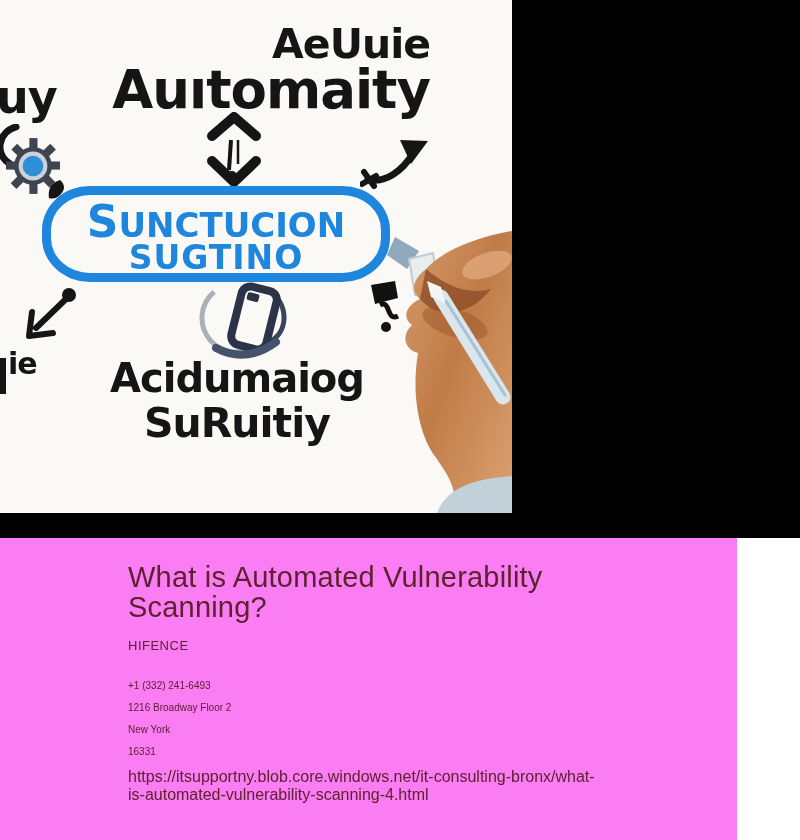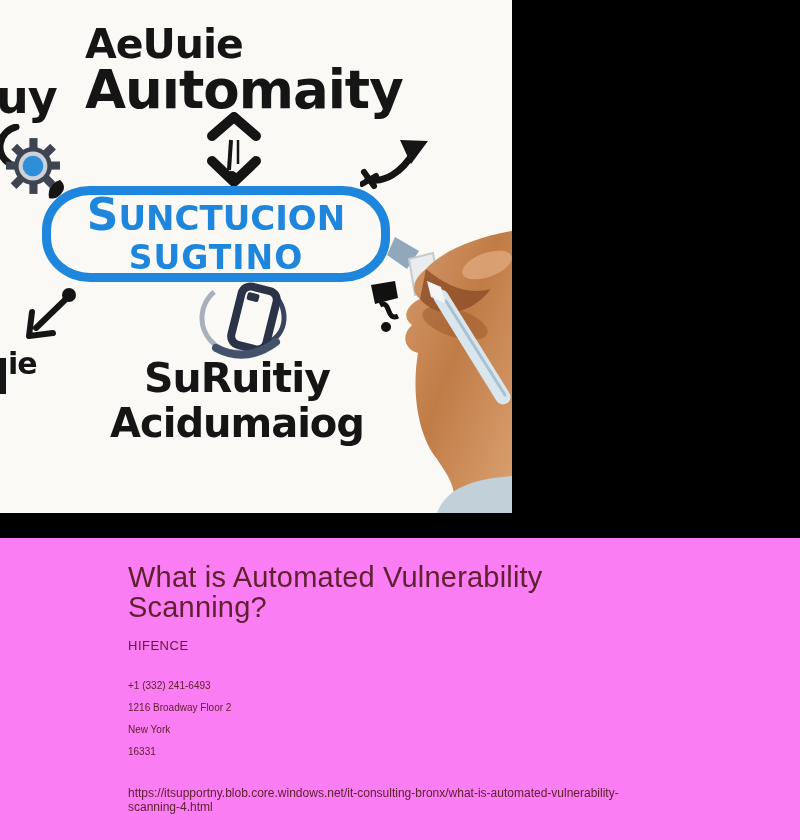--- a/index.html
+++ b/index.html
@@ -17,56 +17,56 @@
     background:var(--board-bg);overflow:hidden;
     font-family:"DejaVu Sans",sans-serif;color:var(--marker-black);}
   .wb-abs{position:absolute;}
   .marker{font-weight:bold;color:var(--marker-black);letter-spacing:-1px;}
 
   .uy-word{left:-4px;top:70px;font-size:46px;}
   .hook-arc{left:-8px;top:124px;}
   .gear{left:6px;top:138px;}
   .teardrop{left:46px;top:178px;}
 
-  .board-title{left:85px;top:22px;width:345px;text-align:left;}
+  .board-title{left:85px;top:22px;width:345px;text-align:right;}
   .board-title .l1{font-size:41px;line-height:45px;}
   .board-title .l2{font-size:53px;line-height:46px;}
 
   .updown{left:203px;top:112px;}
   .curved{left:360px;top:132px;}
 
   .oval{left:42px;top:186px;width:348px;height:96px;
     border:9px solid var(--oval-blue);border-radius:48px/44px;
-    display:flex;flex-direction:column;align-items:center;justify-content:space-between;
+    display:flex;flex-direction:column;align-items:center;justify-content:flex-end;
     padding-top:2px;}
   .oval-l1{font-size:34px;line-height:36px;font-weight:bold;color:var(--oval-blue);
     letter-spacing:0px;}
   .oval-l1::first-letter{font-size:44px;}
   .oval-l2{font-size:33px;line-height:30px;font-weight:bold;color:var(--oval-blue);
     letter-spacing:1px;}
 
   .dl-arrow{left:20px;top:286px;}
   .cut-bar{left:-2px;top:358px;width:8px;height:36px;background:var(--marker-black);}
   .ie-word{left:8px;top:346px;font-size:30px;}
 
   .device{left:188px;top:278px;}
   .board-bottom{left:62px;top:356px;width:350px;text-align:center;}
   .board-bottom .l1{font-size:41px;line-height:45px;}
   .board-bottom .l2{font-size:40px;line-height:45px;}
 
   .hand{left:367px;top:225px;}
 
   
-  .info{position:relative;width:800px;height:302px;background:var(--pink-bg);
+  .info{position:relative;width:737px;height:302px;background:var(--pink-bg);
     color:var(--info-text);padding:24px 140px 0 128px;}
   .info h1{font-size:29px;line-height:30px;font-weight:normal;
     letter-spacing:0.2px;max-width:540px;}
   .company{margin-top:16px;font-size:13px;letter-spacing:0.5px;}
   .contact{margin-top:22px;font-size:10px;line-height:22px;}
-  .url{margin-top:23px;font-size:12px;letter-spacing:0px;}
+  .url{margin-top:5px;font-size:16px;letter-spacing:0px;}
 </style>
 </head>
 <body>
 
 <div class="page">
 
   <div class="hero">
     <div class="whiteboard">
 
       <div class="wb-abs marker uy-word">uy</div>
@@ -133,22 +133,22 @@
         <circle cx="48" cy="40" r="34" stroke="#a9b0b9" stroke-width="5" fill="none" stroke-dasharray="160 55" transform="rotate(-40 48 40)"></circle>
         <path d="M80,12 C100,24 102,52 82,64" stroke="#39455e" stroke-width="5" fill="none" stroke-linecap="round"></path>
         <g transform="rotate(14 66 40)">
           <rect x="48" y="10" width="36" height="60" rx="9" fill="#faf9f6" stroke="#2a3347" stroke-width="8"></rect>
           <rect x="54" y="16" width="12" height="8" rx="2" fill="#2a3347"></rect>
         </g>
         <path d="M28,70 Q58,86 88,64" stroke="#44536b" stroke-width="8" fill="none" stroke-linecap="round"></path>
       </svg>
 
       <div class="wb-abs board-bottom">
+        <div class="marker l2">Acidumaiog</div>
         <div class="marker l1">SuRuitiy</div>
-        <div class="marker l2">Acidumaiog</div>
       </div>
 
       <svg class="wb-abs hand" width="145" height="288" viewBox="0 0 145 288">
         <defs>
           <linearGradient id="skin" x1="0" y1="0" x2="1" y2="1">
             <stop offset="0" stop-color="#d69a6c"></stop>
             <stop offset="0.45" stop-color="#c07c47"></stop>
             <stop offset="1" stop-color="#dca273"></stop>
           </linearGradient>
         </defs>

